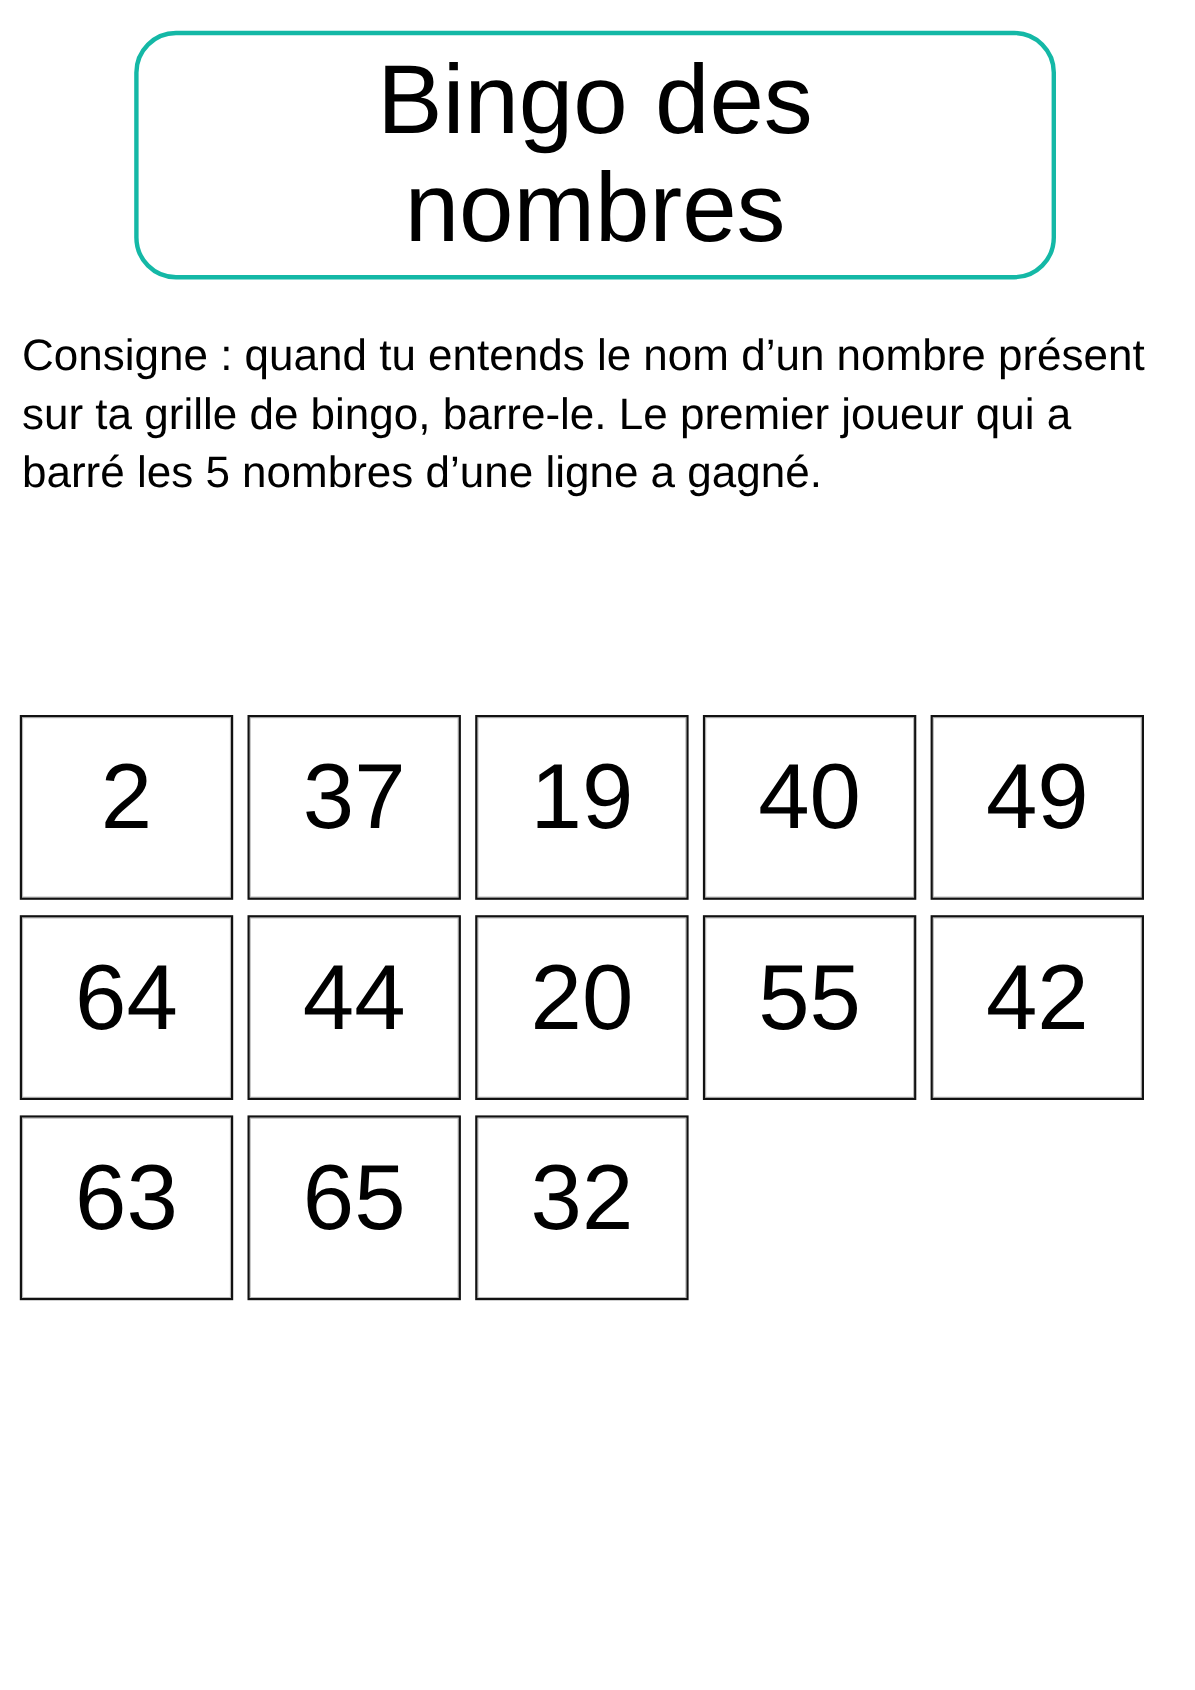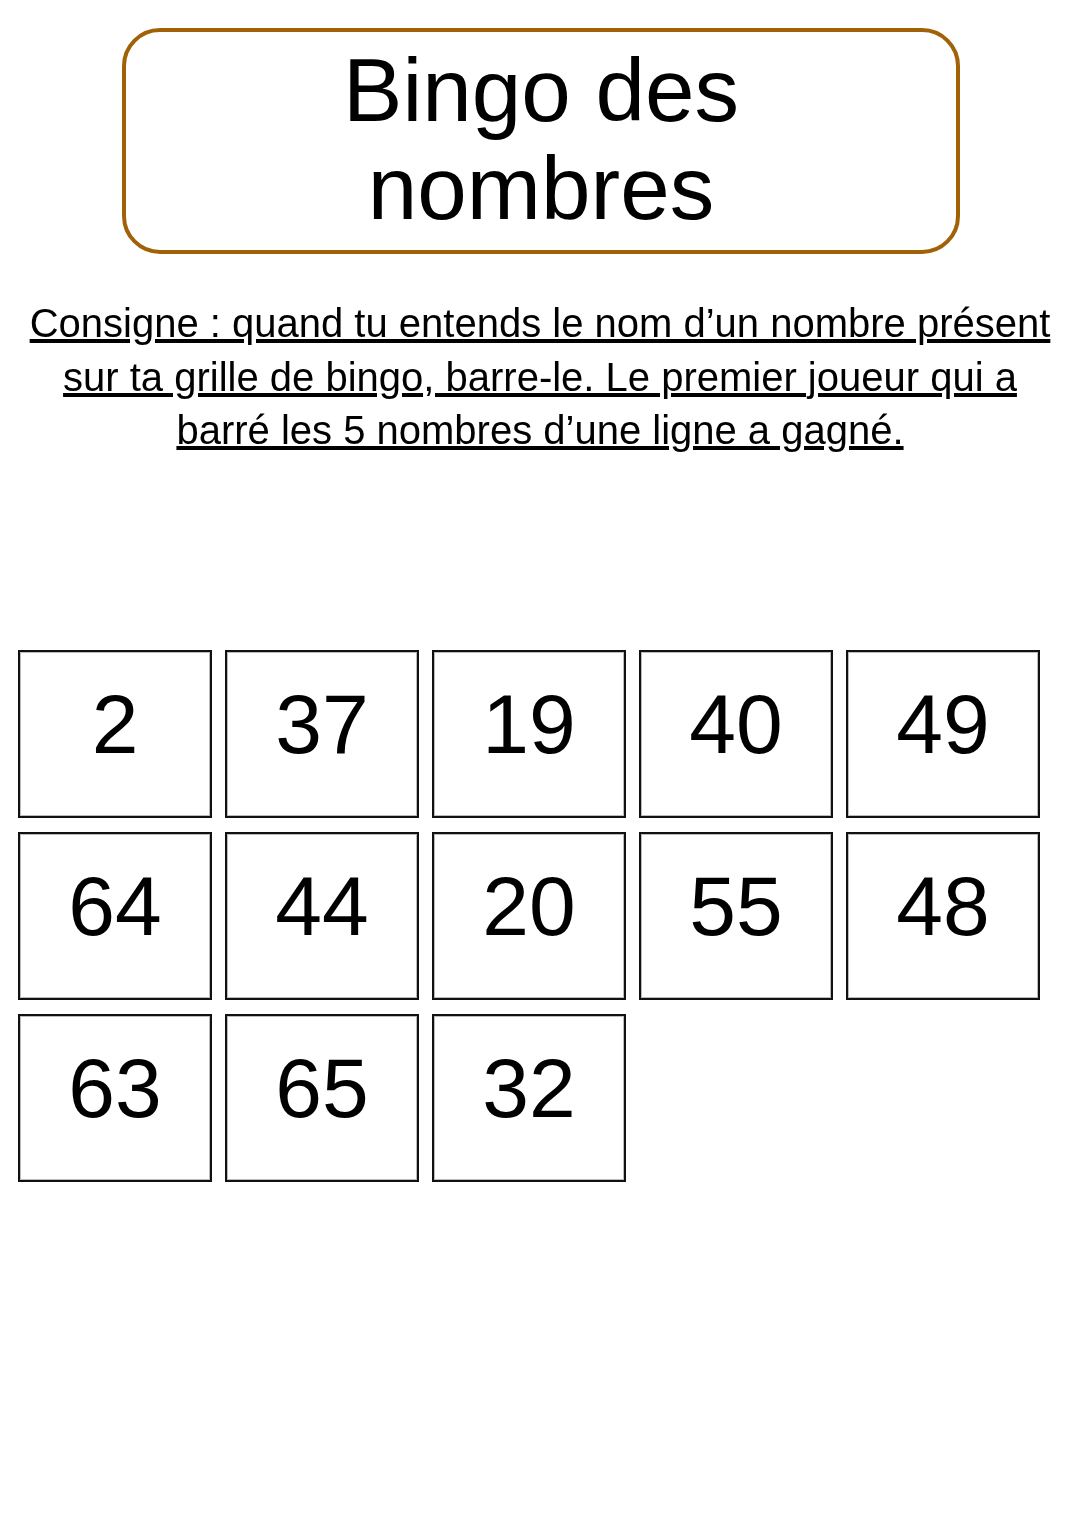--- a/index.html
+++ b/index.html
@@ -14,43 +14,41 @@
       overflow: hidden;
       font-family: "Liberation Sans", sans-serif;
       color: #000000;
     }
     .title-box {
       position: absolute;
       left: 122px;
       top: 28px;
       width: 838px;
       height: 226px;
-      border: 4px solid #a16207;
+      border: 4px solid #14b8a6;
       border-radius: 38px;
       box-sizing: border-box;
       display: flex;
       align-items: center;
       justify-content: center;
       text-align: center;
     }
     .title-text {
       font-size: 89px;
       line-height: 98px;
       margin-top: -4px;
     }
     .title-text span { display: block; }
     .instructions {
       position: absolute;
       left: 20px;
       top: 297px;
       width: 1040px;
-      text-align: center;
       font-size: 40px;
       line-height: 53.5px;
-      text-decoration: underline;
     }
     .grid {
       position: absolute;
       left: 18px;
       top: 650px;
       display: grid;
       grid-template-columns: repeat(5, 194px);
       grid-template-rows: repeat(3, 168px);
       column-gap: 13px;
       row-gap: 14px;
@@ -84,17 +82,17 @@
   <div class="cell">37</div>
   <div class="cell">19</div>
   <div class="cell">40</div>
 
   <div class="cell">49</div>
   <div class="cell">64</div>
   <div class="cell">44</div>
   <div class="cell">20</div>
 
   <div class="cell">55</div>
-  <div class="cell">48</div>
+  <div class="cell">42</div>
   <div class="cell">63</div>
   <div class="cell">65</div>
   <div class="cell">32</div>
 </div>
 
 </body></html>

